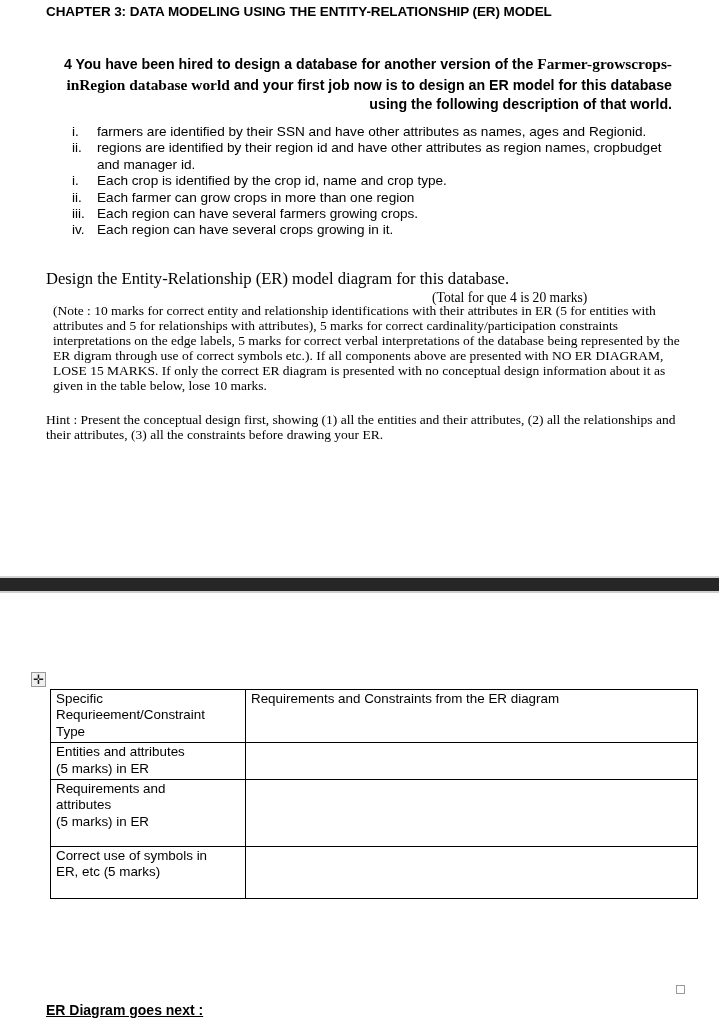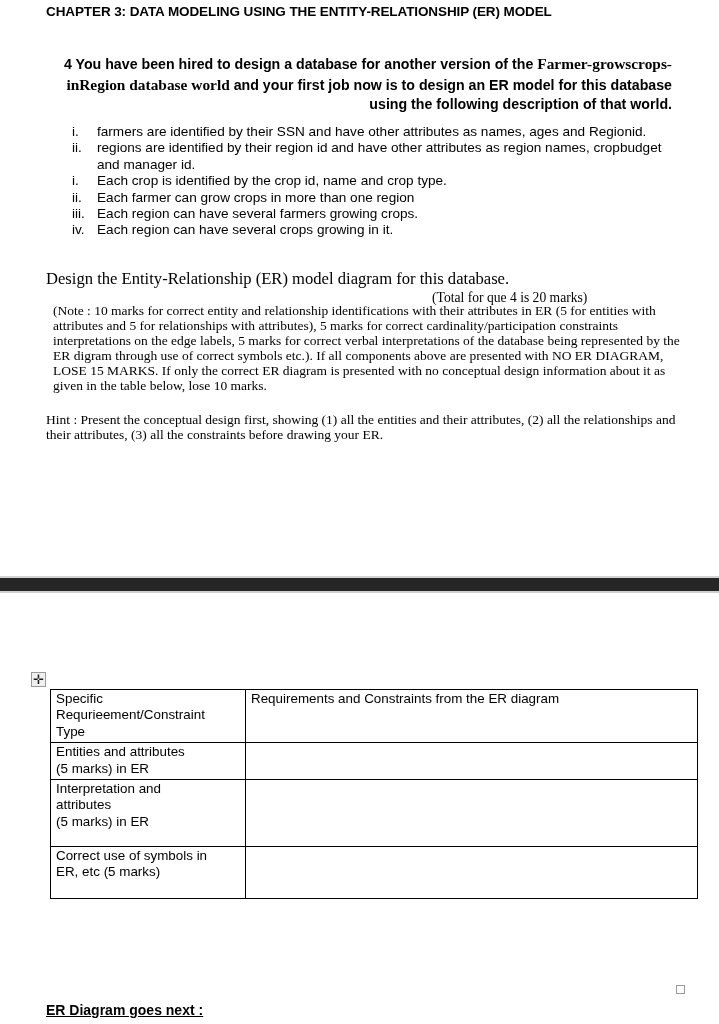--- a/index.html
+++ b/index.html
@@ -291,21 +291,21 @@
       <tr class="row-entities">
         <td class="col-left cell-lines">
           <span>Entities and attributes</span>
           <span> (5 marks) in ER</span>
         </td>
         <td class="col-right"></td>
       </tr>
 
       <tr class="row-relationships">
         <td class="col-left cell-lines">
-          <span>Interpretation and</span>
+          <span>Requirements and</span>
           <span>attributes</span>
           <span>(5 marks) in ER</span>
         </td>
         <td class="col-right"></td>
       </tr>
 
 
       <tr class="row-symbols">
         <td class="col-left cell-lines">
           <span>Correct use of symbols in</span>

